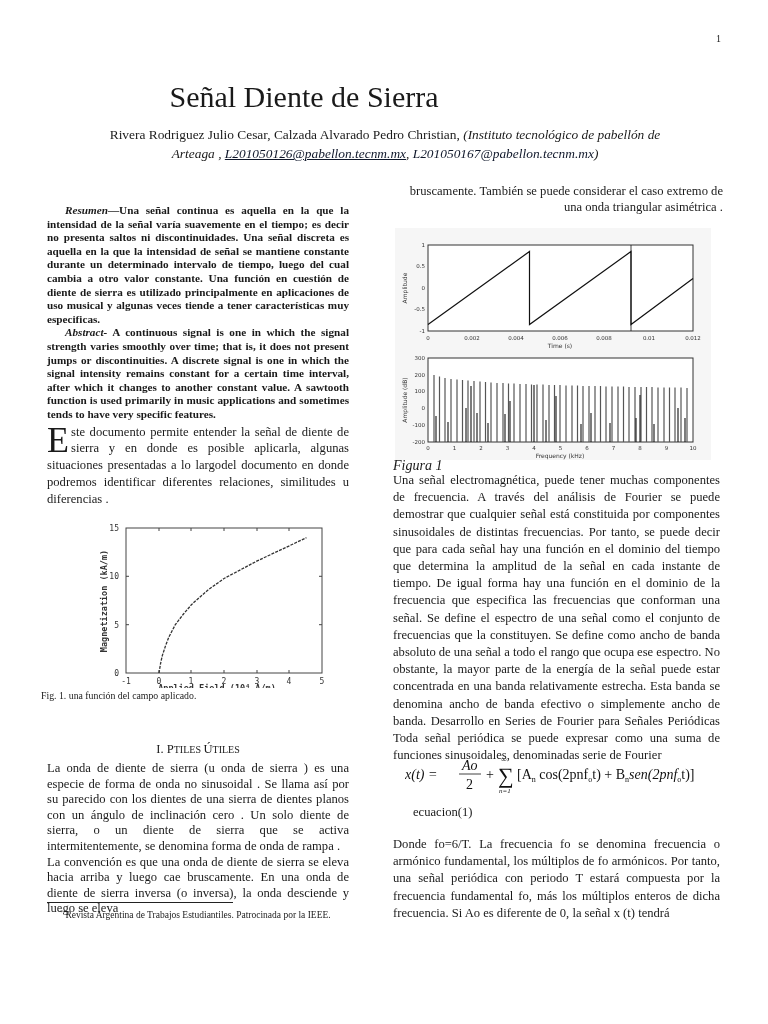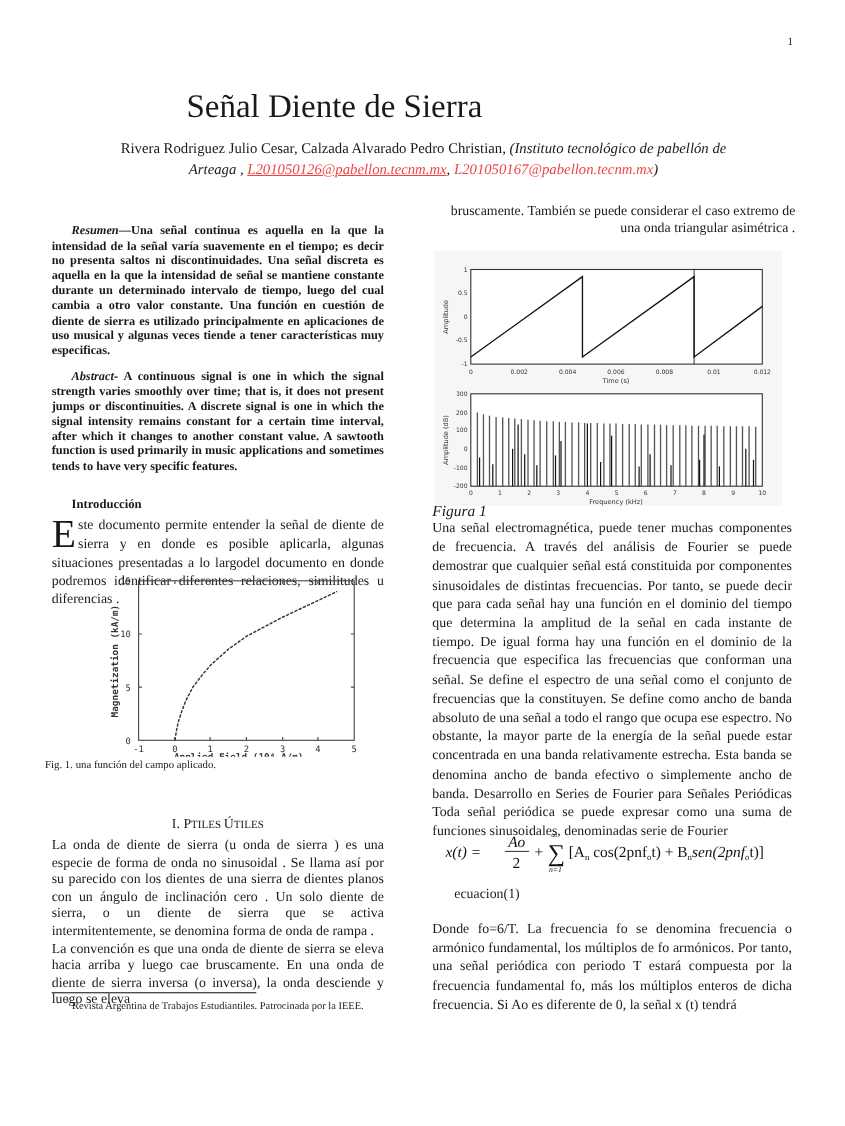--- a/index.html
+++ b/index.html
@@ -3,30 +3,30 @@
 <meta charset="utf-8">
 <style>
   * { box-sizing: border-box; margin: 0; padding: 0; }
   html, body { width: 768px; height: 1024px; background: #ffffff; overflow: hidden; }
   body { position: relative; font-family: "Liberation Serif", "DejaVu Serif", serif; color: #1a1a1a; }
 
   .page-number { position: absolute; top: 33px; left: 716px; font-size: 10px; }
   .title { position: absolute; top: 80px; left: 0; width: 608px; text-align: center; font-size: 30px; font-weight: normal; letter-spacing: 0; }
   .authors { position: absolute; top: 125px; left: 90px; width: 590px; text-align: center; font-size: 13.4px; line-height: 19px; }
   .authors .inst { font-style: italic; }
-  .authors a { color: #ef4444; font-style: italic; }
+  .authors a { color: #0f172a; font-style: italic; }
   .authors a.u { text-decoration: underline; }
   .authors a.n { text-decoration: none; }
 
   .col { position: absolute; font-size: 12.6px; line-height: 16.8px; text-align: justify; }
   .col-left { left: 47px; top: 204px; width: 302px; }
 
   .abstract { font-weight: bold; font-size: 11.2px; line-height: 13.6px; text-align: justify; text-indent: 18px; }
   .abstract .lead { font-style: italic; }
-  .abstract + .abstract { margin-top: 10px; }
+  .abstract + .abstract { }
 
   .intro-head { font-weight: bold; font-size: 11.5px; margin-top: 19px; margin-left: 18px; }
   .intro-text { margin-top: 2px; }
   .dropcap { float: left; font-size: 36px; line-height: 30px; margin-right: 2px; margin-top: 1px; }
 
   .fig1 { position: absolute; left: 95px; top: 516px; width: 250px; }
   .fig1 svg { display: block; }
   .fig1-caption { position: absolute; left: 41px; top: 690px; width: 302px; text-align: left; font-size: 9.8px; }
 
   .section-head { position: absolute; left: 47px; top: 742px; width: 302px; text-align: center; font-size: 12.6px; }
@@ -52,21 +52,20 @@
 
 <h1 class="title">Señal Diente de Sierra</h1>
 
 <div class="authors">
   <span>Rivera Rodriguez Julio Cesar, Calzada Alvarado Pedro Christian, </span><span class="inst">(Instituto tecnológico de pabellón de Arteaga , </span><a class="u">L201050126@pabellon.tecnm.mx</a><span class="inst">, </span><a class="n">L201050167@pabellon.tecnm.mx</a><span class="inst">)</span>
 </div>
 
 <div class="col col-left">
   <p class="abstract"><span class="lead">Resumen</span><span>—Una señal continua es aquella en la que la intensidad de la señal varía suavemente en el tiempo; es decir no presenta saltos ni discontinuidades. Una señal discreta es aquella en la que la intensidad de señal se mantiene constante durante un determinado intervalo de tiempo, luego del cual cambia a otro valor constante. Una función en cuestión de diente de sierra es utilizado principalmente en aplicaciones de uso musical y algunas veces tiende a tener características muy especificas.</span></p>
   <p class="abstract"><span class="lead">Abstract-</span><span> A continuous signal is one in which the signal strength varies smoothly over time; that is, it does not present jumps or discontinuities. A discrete signal is one in which the signal intensity remains constant for a certain time interval, after which it changes to another constant value. A sawtooth function is used primarily in music applications and sometimes tends to have very specific features.</span></p>
-  <div class="intro-head">Introducción</div>
   <p class="intro-text"><span class="dropcap">E</span><span>ste documento permite entender la señal de diente de sierra y en donde es posible aplicarla, algunas situaciones presentadas a lo largodel documento en donde podremos identificar diferentes relaciones, similitudes u diferencias .</span></p>
 </div>
 
 <div class="fig1">
   <svg width="250" height="172" viewBox="0 0 250 172">
     <rect x="31" y="12" width="196" height="145" fill="none" stroke="#444" stroke-width="1"></rect>
     <g font-family="DejaVu Sans Mono, monospace" font-size="8" fill="#333">
       <text x="24" y="160" text-anchor="end">0</text>
       <text x="24" y="112" text-anchor="end">5</text>
       <text x="24" y="63" text-anchor="end">10</text>

